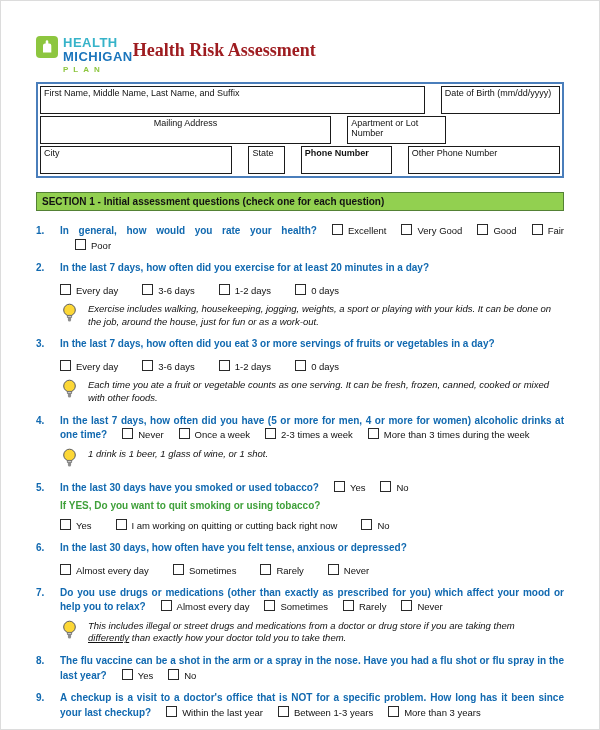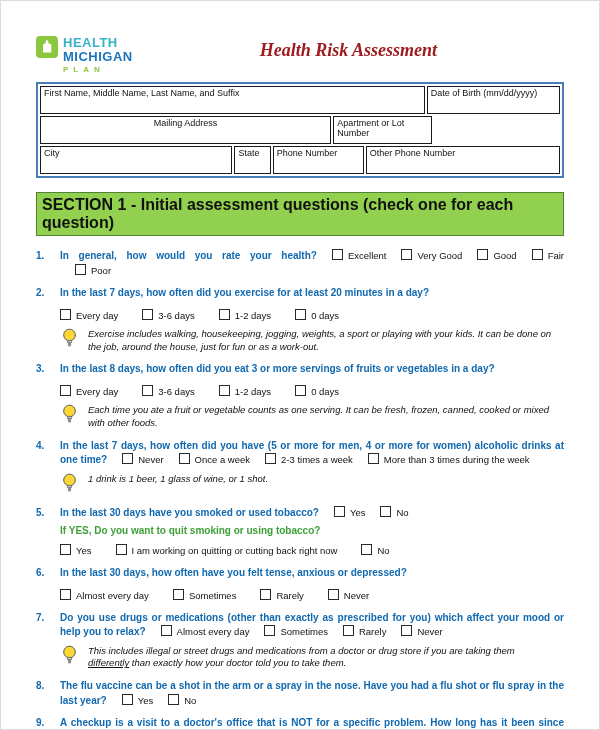--- a/index.html
+++ b/index.html
@@ -12,43 +12,42 @@
     padding: 35px 35px 14px; border: 1px solid #dcdcdc; overflow: hidden; background: #fff;
   }
   
   .header { display: flex; margin-bottom: 8px; }
   .logo { display: flex; gap: 5px; align-items: flex-start; }
   .logo-icon svg { display: block; }
   .logo-l1 { color: var(--logo-teal, #36b3c9); font-weight: 700; font-size: 13px; line-height: 1.05; letter-spacing: .5px; }
   .logo-l2 { color: var(--logo-blue, #1b75bc); font-weight: 700; font-size: 13px; line-height: 1.05; letter-spacing: .5px; }
   .logo-l3 { color: var(--logo-green, #8dc63f); font-weight: 700; font-size: 8px; letter-spacing: 5px; margin-top: 2px; }
   .title {
-    flex: 1; text-align: center; font-size: 18px; font-weight: 700;
+    flex: 1; font-size: 18px; font-weight: 700;
     color: var(--title-red, #9e1c20); padding-top: 4px;
     font-family: "Liberation Serif", serif;
-    font-style: italic;
   }
   
   .form-box { border: 2px solid var(--form-border-blue, #4a7ebb); padding: 2px; margin-bottom: 14px; }
   .form-row { display: flex; margin-bottom: 2px; }
   .form-row:last-child { margin-bottom: 0; }
   .cell {
     border: 1px solid #1a1a1a; min-height: 28px; padding: 1px 3px;
-    font-size: 9px; background: #fff; margin-right: 2px; box-sizing: border-box;
+    font-size: 9px; background: #fff; margin-right: 16px; box-sizing: border-box;
   }
   .cell:last-child { margin-right: 0; }
   .c-name { flex: 0 0 74%; } .c-dob { flex: 1; }
   .c-addr { flex: 0 0 56%; text-align: center; } .c-apt { flex: 0 0 19%; } .c-mih { flex: 1; }
   .c-city { flex: 0 0 37%; } .c-state { flex: 0 0 7%; } .c-zip { flex: 0 0 15.5%; }
-  .c-phone { flex: 0 0 17.5%; } .c-ophone { flex: 1; }
+  .c-phone { flex: 0 0 17.5%; font-weight: bold; } .c-ophone { flex: 1; }
   .b { font-weight: 700; }
   
   .section-bar {
     background: var(--section-green, #92d050); border: 1px solid var(--section-border, #538135);
-    font-weight: 700; font-size: 16px; padding: 3px 5px; margin-bottom: 13px;
+    font-weight: 700; font-size: 10px; padding: 3px 5px; margin-bottom: 13px;
   }
   
   .question { display: flex; margin-bottom: 8px; }
   .q-num { flex: 0 0 24px; color: var(--question-blue, #1169b0); font-weight: 700; font-size: 10px; line-height: 1.45; }
   .q-body { flex: 1; min-width: 0; }
   .q-line { font-size: 10px; line-height: 1.45; text-align: justify; }
   .q-text { color: var(--question-blue, #1169b0); font-weight: 700; }
   .option { display: inline-block; margin-left: 15px; font-size: 9.5px; white-space: nowrap; font-weight: 400; color: #111; }
   .checkbox {
     display: inline-block; width: 9px; height: 9px; border: 1px solid #2a2a2a;
@@ -137,21 +136,21 @@
                 <path d="M5.4 12.4h4.2v2.1H5.4z" fill="#c9c9c9" stroke="#5a5a5a" stroke-width="0.7"></path>
                 <path d="M5.9 14.8h3.2v2.1a1.6 1.6 0 0 1 -3.2 0z" fill="#8d8d8d"></path>
               </svg></span>
             <div class="tip-text"><span>Exercise includes walking, housekeeping, jogging, weights, a sport or playing with your kids.  It can be done on the job, around the house, just for fun or as a work-out.</span></div>
           </div>
         </div>
       </div>
       <div class="question">
         <div class="q-num">3.</div>
         <div class="q-body">
-          <div class="q-line"><span class="q-text">In the last 8 days, how often did you eat 3 or more servings of fruits or vegetables in a day?</span></div>
+          <div class="q-line"><span class="q-text">In the last 7 days, how often did you eat 3 or more servings of fruits or vegetables in a day?</span></div>
           <div class="q-options"><span class="option"><span class="checkbox"></span><span class="option-label">Every day</span></span><span class="option"><span class="checkbox"></span><span class="option-label">3-6 days</span></span><span class="option"><span class="checkbox"></span><span class="option-label">1-2 days</span></span><span class="option"><span class="checkbox"></span><span class="option-label">0 days</span></span></div>
           <div class="tip">
             <span class="bulb"><svg width="15" height="20" viewBox="0 0 15 20" aria-hidden="true">
                 <circle cx="7.5" cy="7" r="5.8" fill="#fcd736" stroke="#5a5a5a" stroke-width="1"></circle>
                 <path d="M5.4 12.4h4.2v2.1H5.4z" fill="#c9c9c9" stroke="#5a5a5a" stroke-width="0.7"></path>
                 <path d="M5.9 14.8h3.2v2.1a1.6 1.6 0 0 1 -3.2 0z" fill="#8d8d8d"></path>
               </svg></span>
             <div class="tip-text"><span>Each time you ate a fruit or vegetable counts as one serving.  It can be fresh, frozen, canned, cooked or mixed with other foods.</span></div>
           </div>
         </div>

